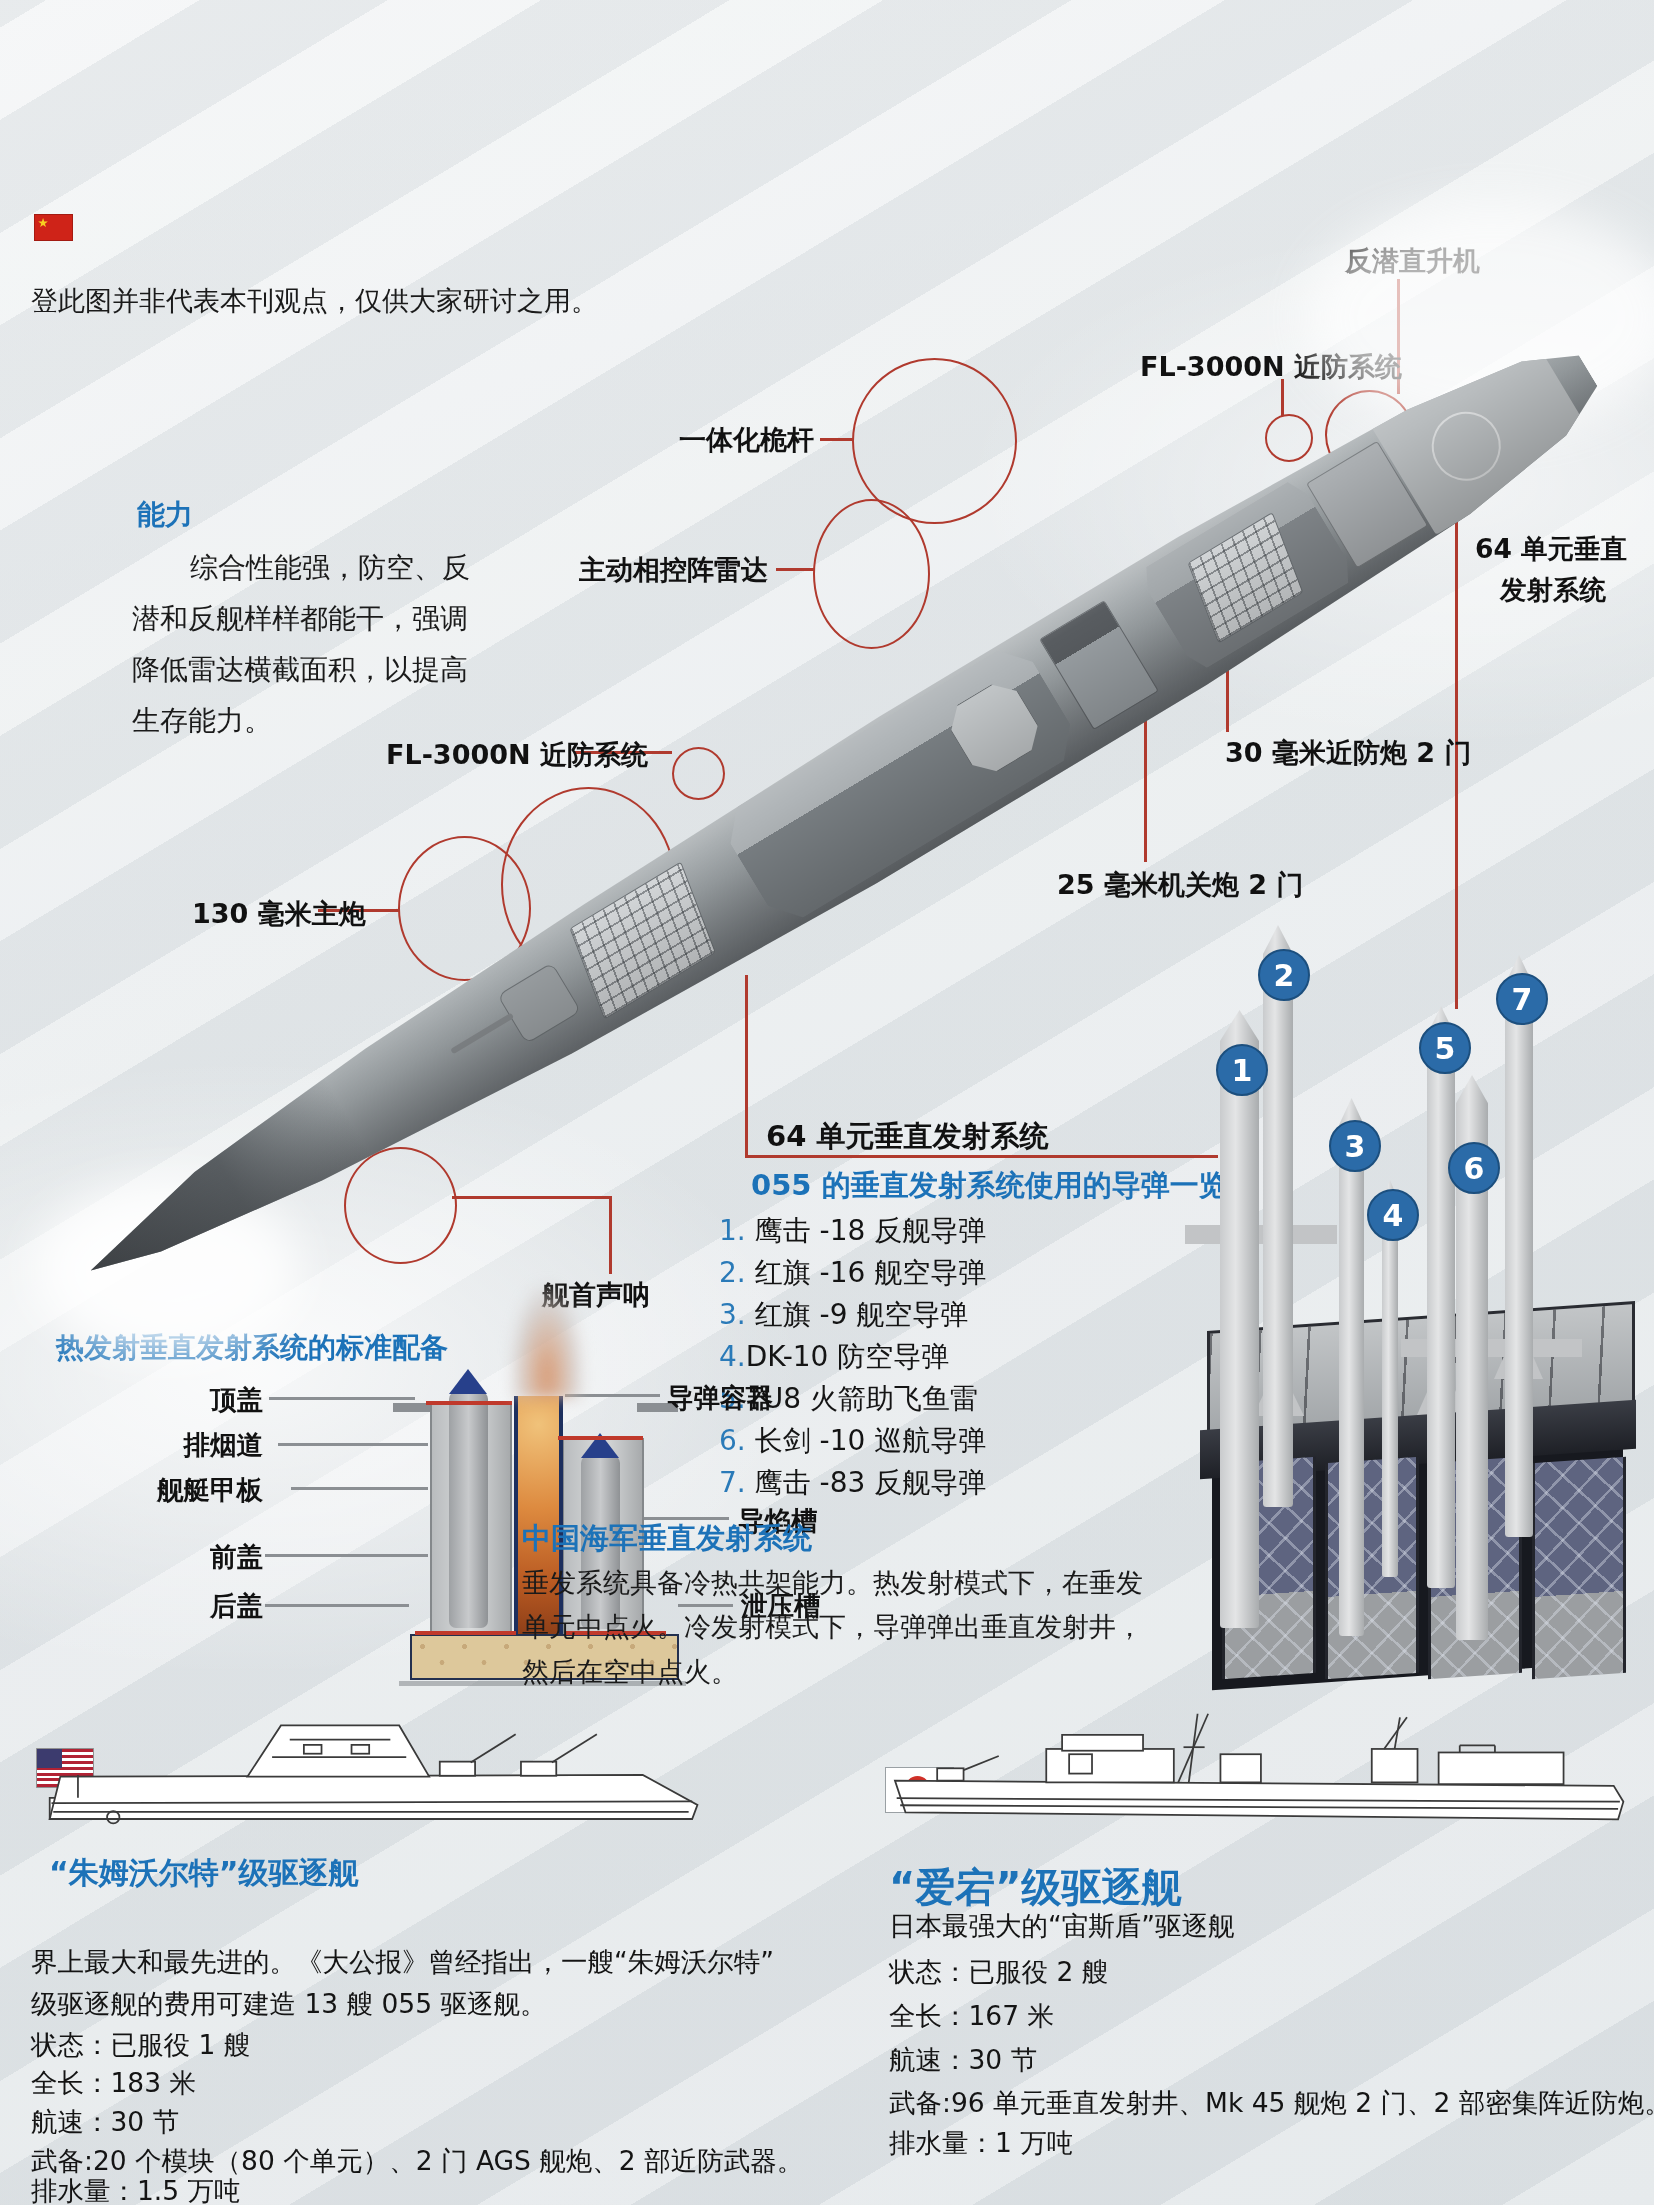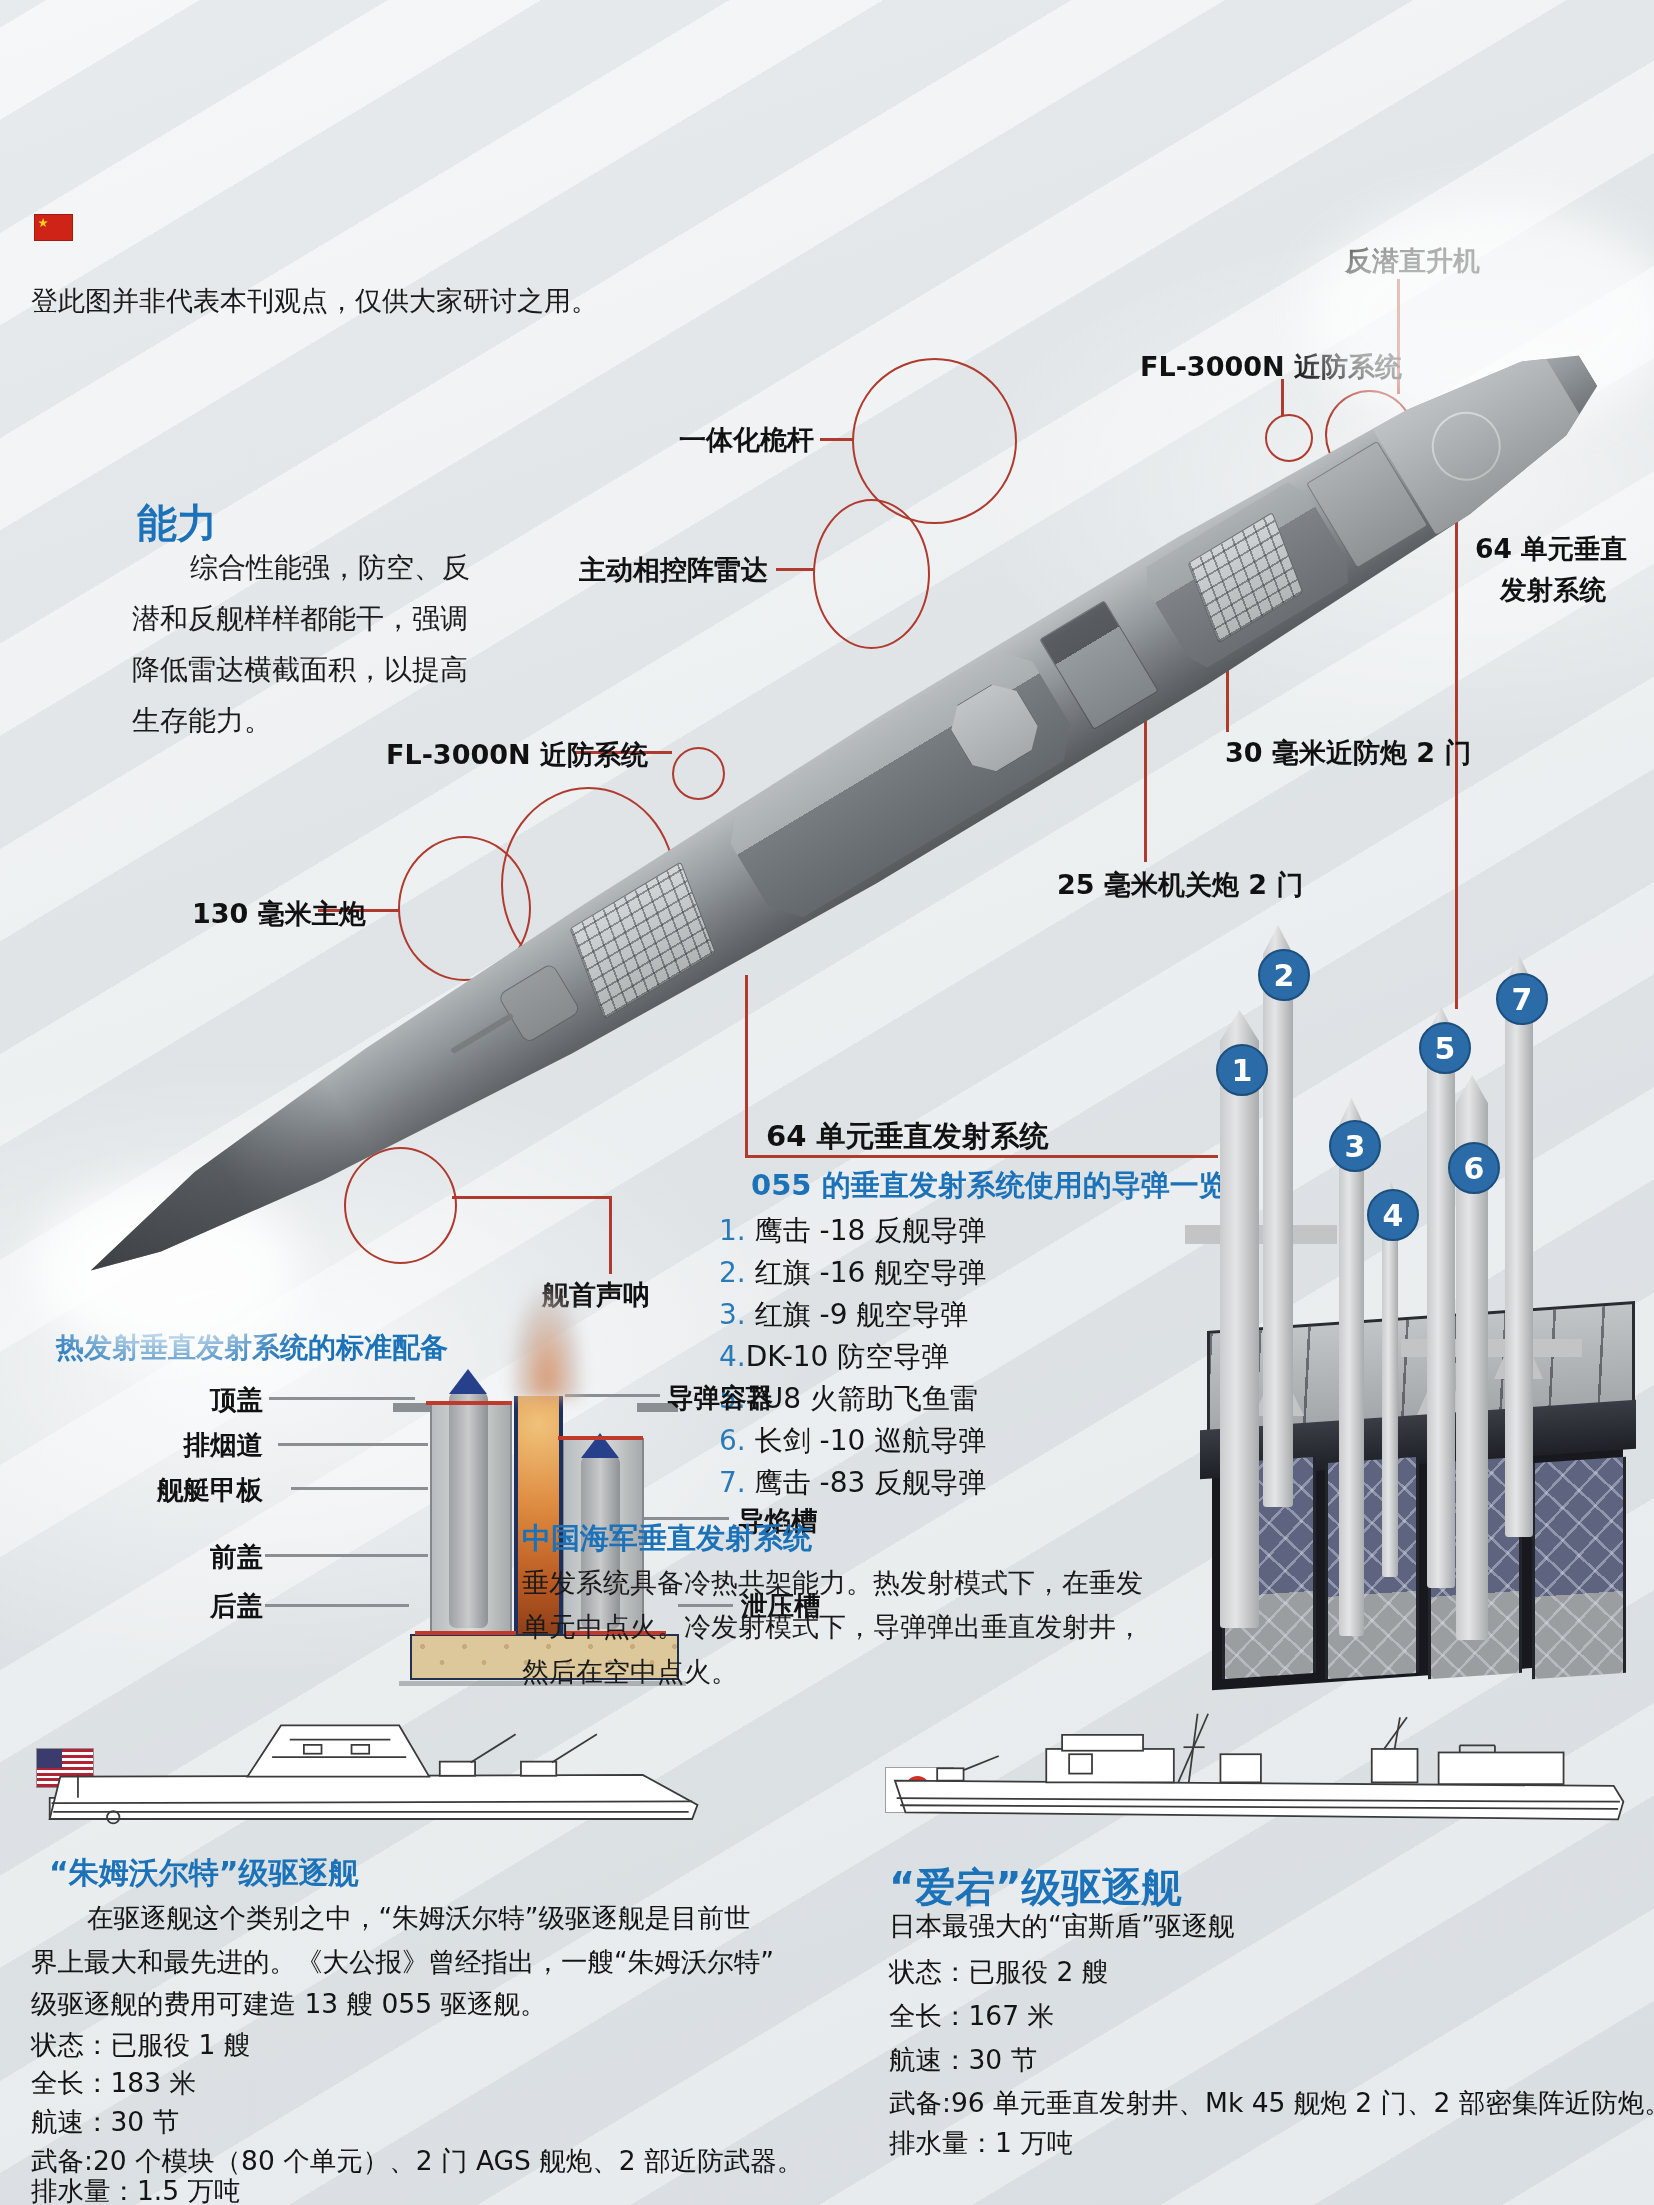--- a/index.html
+++ b/index.html
@@ -59,21 +59,21 @@
 
 <div id="poster">
 
   <div class="abs wake" style="left:35px;top:1182px;width:265px;height:176px;"></div>
   <div class="abs wake" style="left:1306px;top:203px;width:371px;height:229px;opacity:.8;"></div>
 
 
   <div class="abs flag-cn" style="left:34px;top:214px;"></div>
   <div class="abs body-text" style="left:31px;top:281px;white-space:nowrap;">登此图并非代表本刊观点，仅供大家研讨之用。</div>
 
-  <div class="abs h-blue" style="left:137px;top:496px;font-size:40px;">能力</div>
+  <div class="abs h-blue" style="left:137px;top:496px;font-size:28px;">能力</div>
   <div class="abs body-text" style="left:132px;top:547px;padding-left:58px;font-size:28px;white-space:nowrap;">综合性能强，防空、反</div>
   <div class="abs body-text" style="left:132px;top:598px;font-size:28px;white-space:nowrap;">潜和反舰样样都能干，强调</div>
   <div class="abs body-text" style="left:132px;top:649px;font-size:28px;white-space:nowrap;">降低雷达横截面积，以提高</div>
   <div class="abs body-text" style="left:132px;top:700px;font-size:28px;white-space:nowrap;">生存能力。</div>
 
   <div id="ship" class="abs">
     <div class="deck" style="left:0;top:0;width:300px;height:100%;background:linear-gradient(90deg,#42464a,#5b6064 55%,rgba(91,96,100,0));"></div>
     <div class="deck" style="left:490px;top:84px;width:62px;height:55px;background:#9ba0a3;border:1.8px solid #6e7376;border-radius:8.8px;"></div>
     <div class="deck" style="left:422px;top:106px;width:71px;height:6.2px;background:#83878a;"></div>
     <div class="deck vgrid" style="left:578px;top:64px;width:128px;height:94px;"></div>
@@ -230,21 +230,20 @@
       <line x1="32" y1="112" x2="752" y2="112"></line>
       <line x1="300" y1="30" x2="414" y2="30"></line>
       <line x1="280" y1="50" x2="432" y2="50"></line>
       <rect x="316" y="36" width="20" height="10"></rect>
       <rect x="370" y="36" width="20" height="10"></rect>
       <line x1="60" y1="70" x2="60" y2="96"></line>
       <circle cx="100" cy="118" r="7"></circle>
     </g>
   </svg>
   <div class="abs h-blue" style="left:49px;top:1853px;font-size:30px;white-space:nowrap;">“朱姆沃尔特”级驱逐舰</div>
-  <div class="abs spec" style="left:31px;top:1899px;padding-left:56px;">在驱逐舰这个类别之中，“朱姆沃尔特”级驱逐舰是目前世</div>
   <div class="abs spec" style="left:31px;top:1943px;">界上最大和最先进的。《大公报》曾经指出，一艘“朱姆沃尔特”</div>
   <div class="abs spec" style="left:31px;top:1985px;">级驱逐舰的费用可建造 13 艘 055 驱逐舰。</div>
   <div class="abs spec" style="left:31px;top:2026px;">状态：已服役 1 艘</div>
   <div class="abs spec" style="left:31px;top:2064px;">全长：183 米</div>
   <div class="abs spec" style="left:31px;top:2103px;">航速：30 节</div>
   <div class="abs spec" style="left:31px;top:2142px;">武备:20 个模块（80 个单元）、2 门 AGS 舰炮、2 部近防武器。</div>
   <div class="abs spec" style="left:31px;top:2172px;">排水量：1.5 万吨</div>
 
   <div class="abs flag-jp" style="left:885px;top:1767px;"></div>
   <svg class="abs" style="left:878px;top:1712px;" width="772" height="139" viewBox="0 0 875 158">

